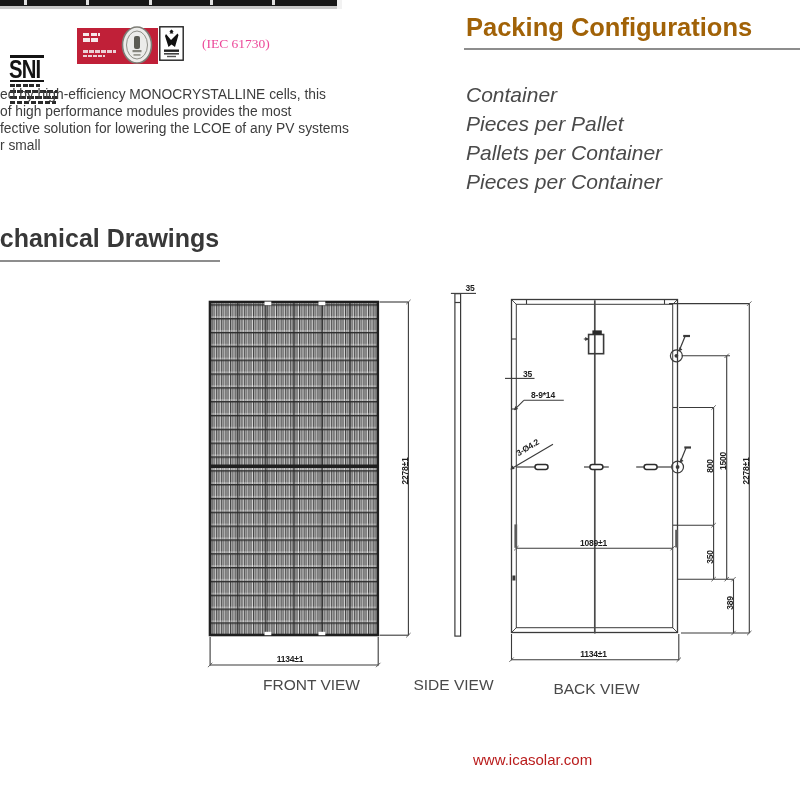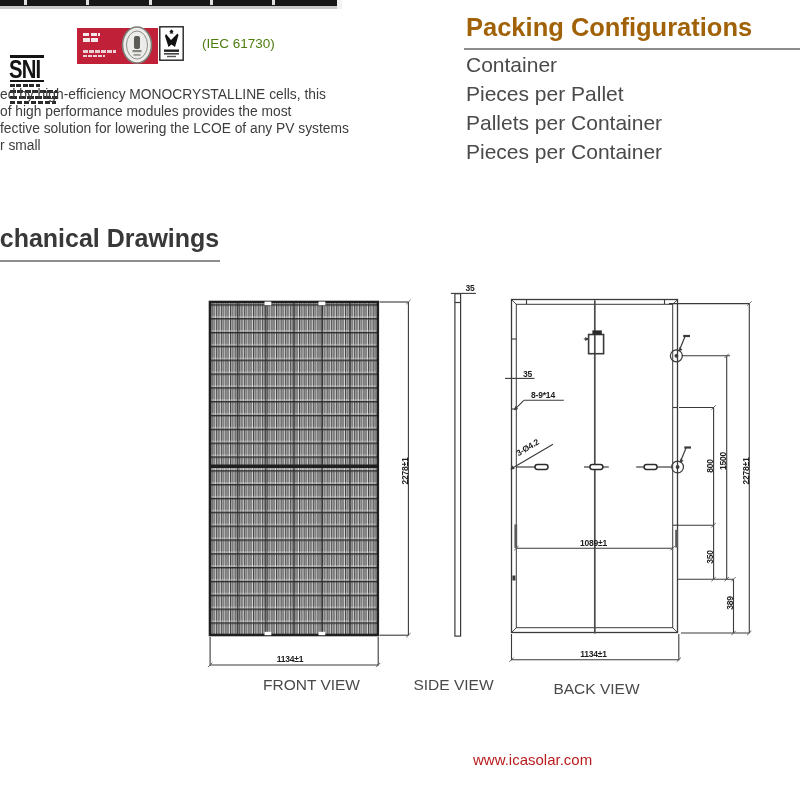--- a/index.html
+++ b/index.html
@@ -47,34 +47,34 @@
 
 <svg class="abs" style="left:159px;top:26px;" width="25" height="35" viewBox="0 0 25 35">
   <rect x="0.8" y="0.8" width="23.4" height="33.4" fill="#fff" stroke="#222" stroke-width="1.4"></rect>
   <path d="M12.5 3.5 l2.2 2 l-1.2 0.4 l1 1.6 l-4 0 l1 -1.6 l-1.2 -0.4 z" fill="#111"></path>
   <path d="M7 8 L12 14 L18.5 7.5 L19.5 9 L16 21 L12.5 18.5 L9.5 21 L6 10 Z" fill="#111"></path>
   <rect x="5" y="23.5" width="15" height="2.4" fill="#222"></rect>
   <rect x="5" y="27" width="15" height="1.6" fill="#444"></rect>
   <rect x="8" y="29.8" width="9" height="1.4" fill="#555"></rect>
 </svg>
 
-<div class="abs" style="left:202px;top:36px;font-size:13.5px;color:#4d7c0f;">(IEC 61730)</div>
+<div class="abs" style="left:202px;top:36px;font-size:13.5px;color:#ec4899;font-family:Liberation Serif, serif;">(IEC 61730)</div>
 
 <div class="abs" style="left:0px;top:86px;font-size:13.8px;line-height:17px;color:#3d3d3d;white-space:nowrap;">
 ed by high-efficiency MONOCRYSTALLINE cells, this<br>
 of high performance modules provides the most<br>
 fective solution for lowering the LCOE of any PV systems<br>
 r small
 </div>
 
 <div class="abs" style="left:466px;top:13px;font-size:25.5px;font-weight:bold;color:#a16207;">Packing Configurations</div>
 
 <div class="abs" style="left:464px;top:47.5px;width:336px;height:2.4px;background:#8d8d8d;"></div>
 
-<div class="abs" style="left:466px;top:50px;font-size:21px;line-height:29px;color:#4a4a4a;">
+<div class="abs" style="left:466px;top:80px;font-size:21px;line-height:29px;color:#4a4a4a;font-style:italic;">
 Container<br>
 Pieces per Pallet<br>
 Pallets per Container<br>
 Pieces per Container
 </div>
 
 <div class="abs" style="left:-35px;top:224px;font-size:25px;font-weight:bold;color:#383838;white-space:nowrap;">Mechanical Drawings</div>
 
 <div class="abs" style="left:0px;top:259.5px;width:220px;height:2.4px;background:#8d8d8d;"></div>
 

